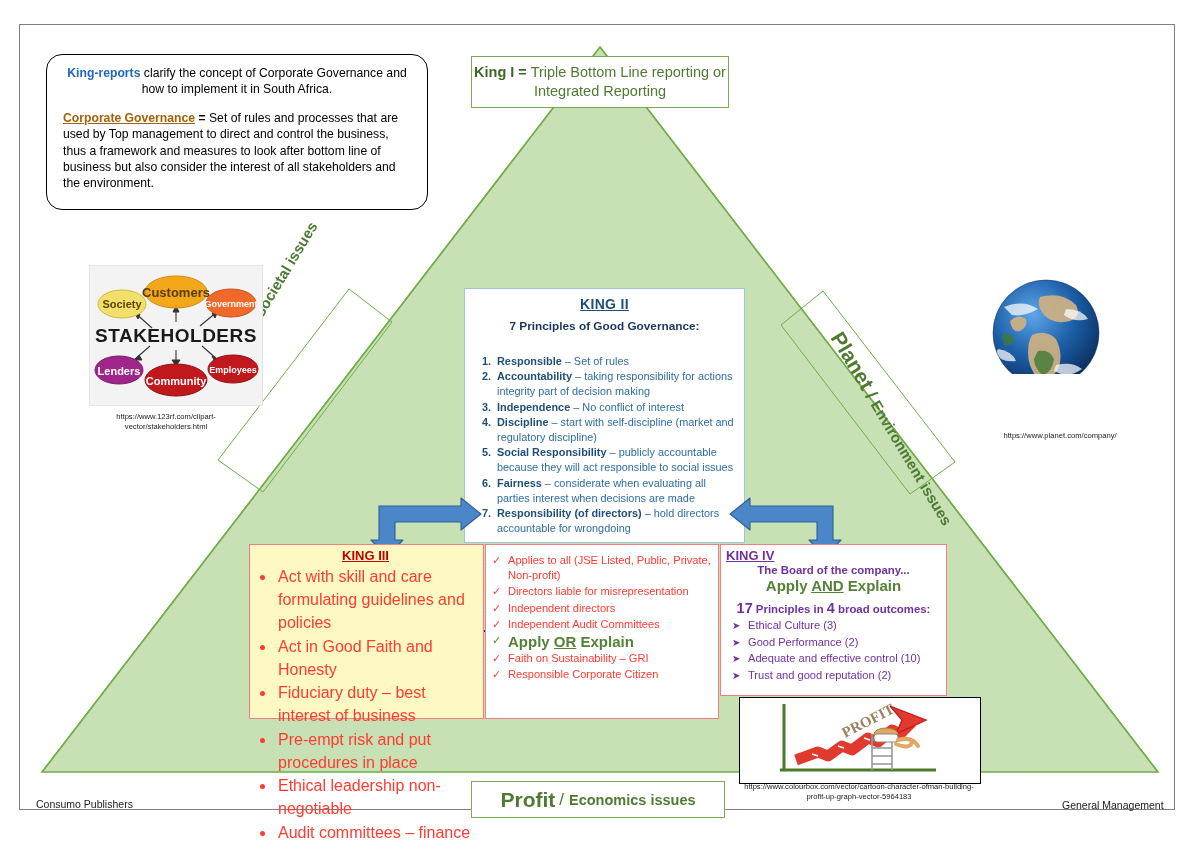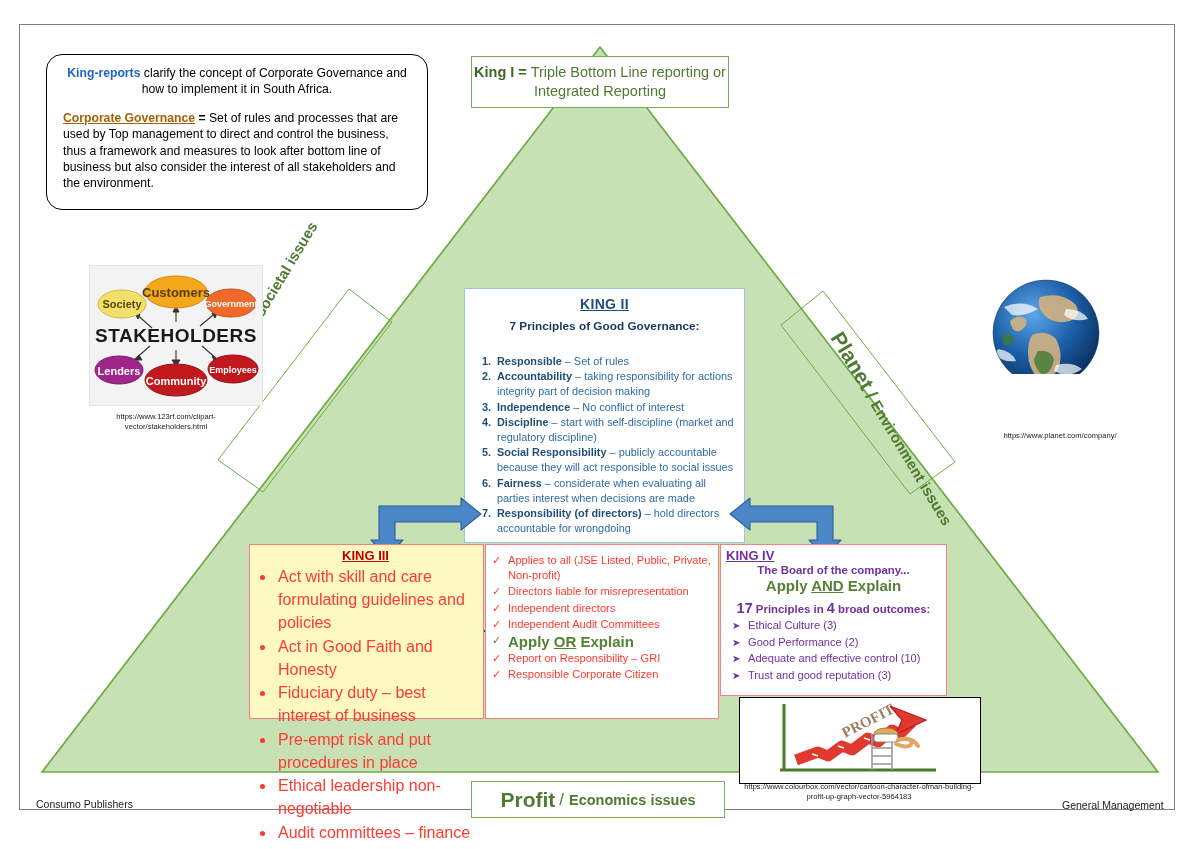--- a/index.html
+++ b/index.html
@@ -226,21 +226,21 @@
     <div class="chk-row">
       <span class="chk">✓</span>
       <span class="chk-txt">Independent Audit Committees</span>
     </div>
     <div class="chk-row green">
       <span class="chk">✓</span>
       <span class="chk-txt">Apply <u>OR</u> Explain</span>
     </div>
     <div class="chk-row">
       <span class="chk">✓</span>
-      <span class="chk-txt">Report on Responsibility – GRI</span>
+      <span class="chk-txt">Faith on Sustainability – GRI</span>
     </div>
     <div class="chk-row">
       <span class="chk">✓</span>
       <span class="chk-txt">Responsible Corporate Citizen</span>
     </div>
   </div>
 
   <div id="king4-box">
     <div class="k4-title">KING IV</div>
     <div class="k4-sub">The Board of the company...</div>
@@ -253,21 +253,21 @@
     <div class="arow">
       <span class="arr">➤</span>
       <span class="arow-txt">Good Performance (2)</span>
     </div>
     <div class="arow">
       <span class="arr">➤</span>
       <span class="arow-txt">Adequate and effective control (10)</span>
     </div>
     <div class="arow">
       <span class="arr">➤</span>
-      <span class="arow-txt">Trust and good reputation (3)</span>
+      <span class="arow-txt">Trust and good reputation (2)</span>
     </div>
   </div>
 
   <div class="side-label" id="people-label">
     <span class="big">People</span><span class="slash"> / </span><span class="sml">Societal issues</span>
   </div>
   <div class="side-label" id="planet-label">
     <span class="big">Planet</span><span class="slash"> / </span><span class="sml">Environment issues</span>
   </div>
 

